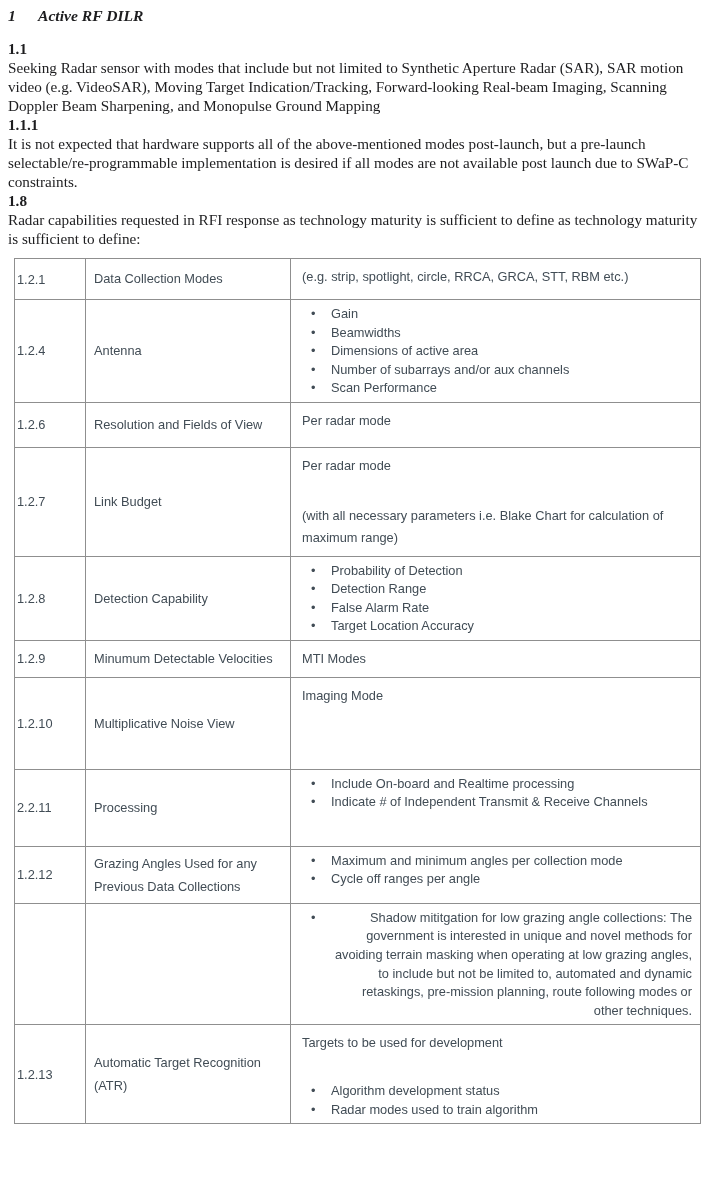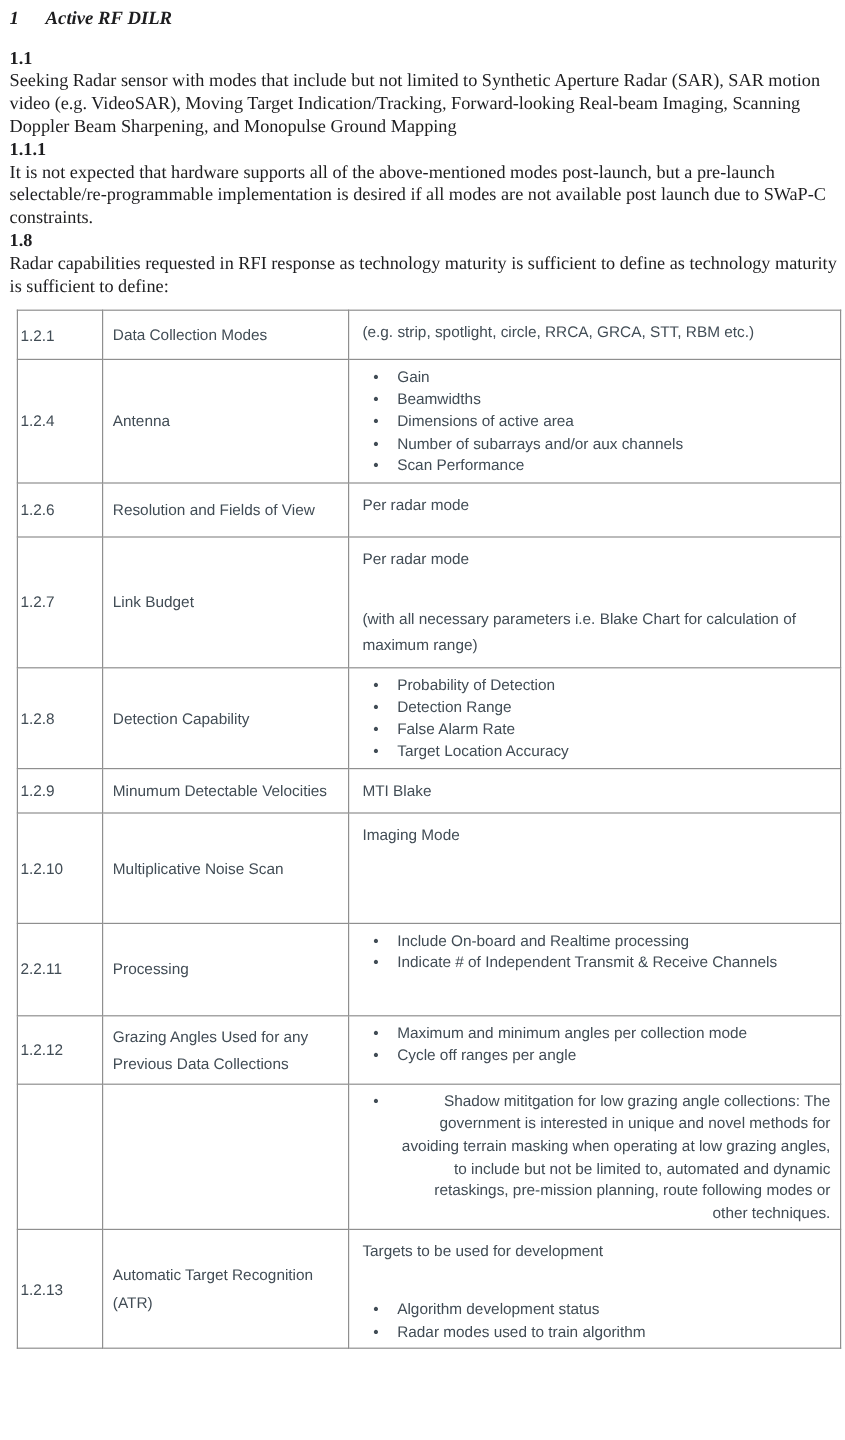--- a/index.html
+++ b/index.html
@@ -139,26 +139,26 @@
               <li>Detection Range</li>
               <li>False Alarm Rate</li>
               <li>Target Location Accuracy</li>
             </ul>
           </td>
         </tr>
         <tr>
           <td class="c1">1.2.9</td>
           <td class="c2">Minumum Detectable Velocities</td>
           <td class="c3">
-            <p>MTI Blake</p>
+            <p>MTI Modes</p>
           </td>
         </tr>
         <tr>
           <td class="c1">1.2.10</td>
-          <td class="c2">Multiplicative Noise Scan</td>
+          <td class="c2">Multiplicative Noise View</td>
           <td class="c3">
             <p>Imaging Mode</p>
           </td>
         </tr>
         <tr>
           <td class="c1">2.2.11</td>
           <td class="c2">Processing</td>
           <td class="c3">
             <ul>
               <li>Include On-board and Realtime processing</li>

